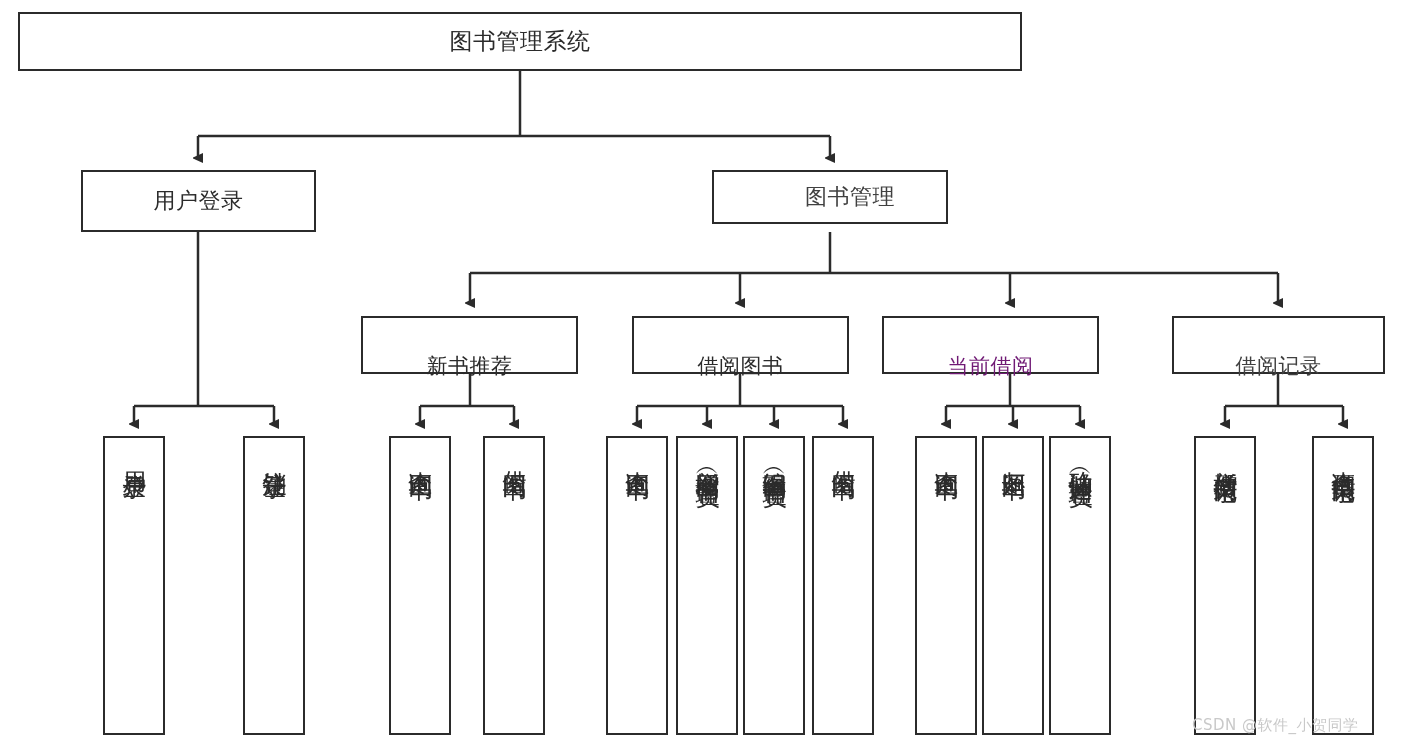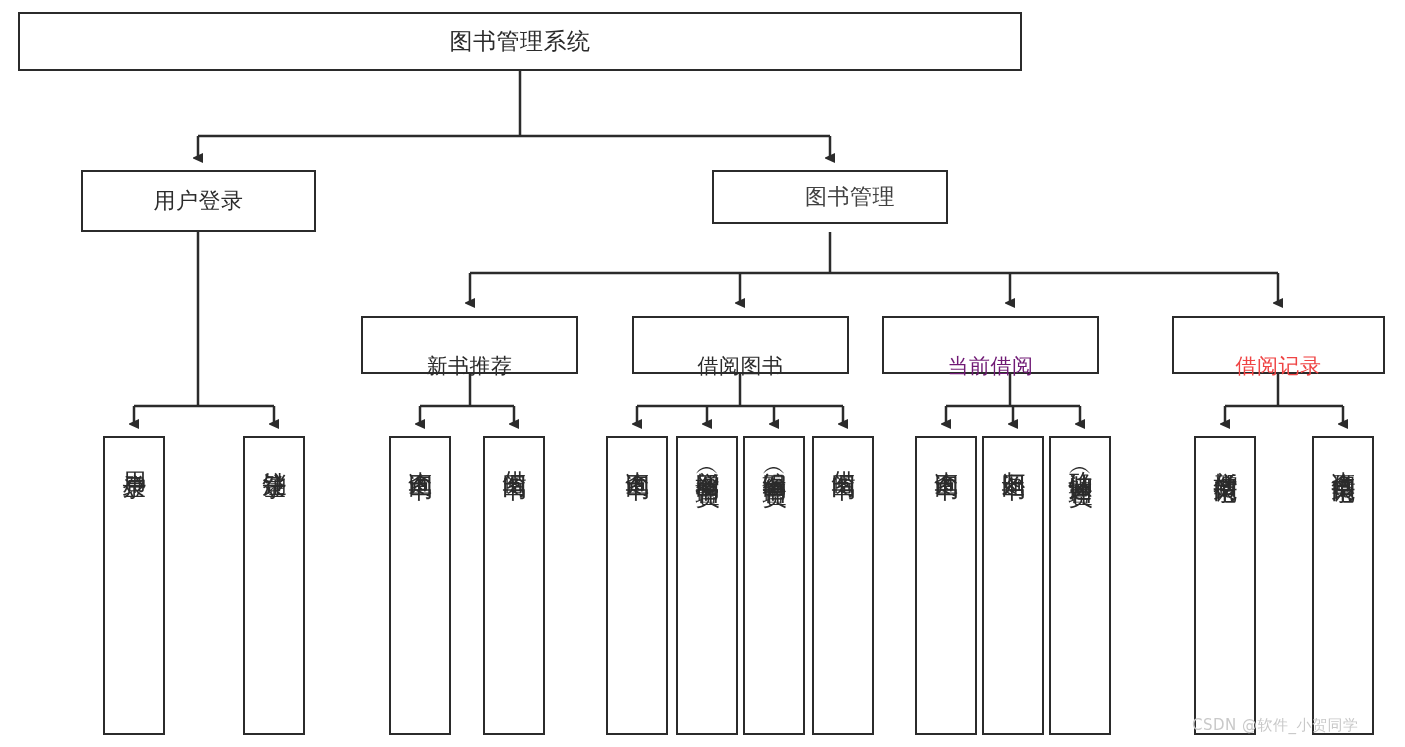--- a/index.html
+++ b/index.html
@@ -128,21 +128,21 @@
 
   <div class="node lvl3" style="left: 361px; top: 316px; width: 217px; height: 58px; background: rgb(255, 255, 255); border-color: rgb(43, 43, 43); color: rgb(43, 43, 43);">
     <span class="lbl">新书推荐</span>
   </div>
   <div class="node lvl3" style="left: 632px; top: 316px; width: 217px; height: 58px; background: rgb(255, 255, 255); border-color: rgb(43, 43, 43); color: rgb(43, 43, 43);">
     <span class="lbl">借阅图书</span>
   </div>
   <div class="node lvl3" style="left: 882px; top: 316px; width: 217px; height: 58px; background: rgb(255, 255, 255); border-color: rgb(43, 43, 43); color: #701a75;">
     <span class="lbl">当前借阅</span>
   </div>
-  <div class="node lvl3" style="left: 1172px; top: 316px; width: 213px; height: 58px; background: rgb(255, 255, 255); border-color: rgb(43, 43, 43); color: #ef4444;">
+  <div class="node lvl3" style="left: 1172px; top: 316px; width: 213px; height: 58px; background: rgb(255, 255, 255); border-color: rgb(43, 43, 43); color: #404040;">
     <span class="lbl">借阅记录</span>
   </div>
 
   <div class="node leaf" style="left: 103px; top: 436px; width: 62px; height: 299px; background: rgb(255, 255, 255); border-color: rgb(43, 43, 43); color: rgb(43, 43, 43);">
     <span class="lbl">用户登录</span>
   </div>
   <div class="node leaf" style="left: 243px; top: 436px; width: 62px; height: 299px; background: rgb(255, 255, 255); border-color: rgb(43, 43, 43); color: rgb(43, 43, 43);">
     <span class="lbl">注销登录</span>
   </div>
   <div class="node leaf" style="left: 389px; top: 436px; width: 62px; height: 299px; background: rgb(255, 255, 255); border-color: rgb(43, 43, 43); color: rgb(43, 43, 43);">

